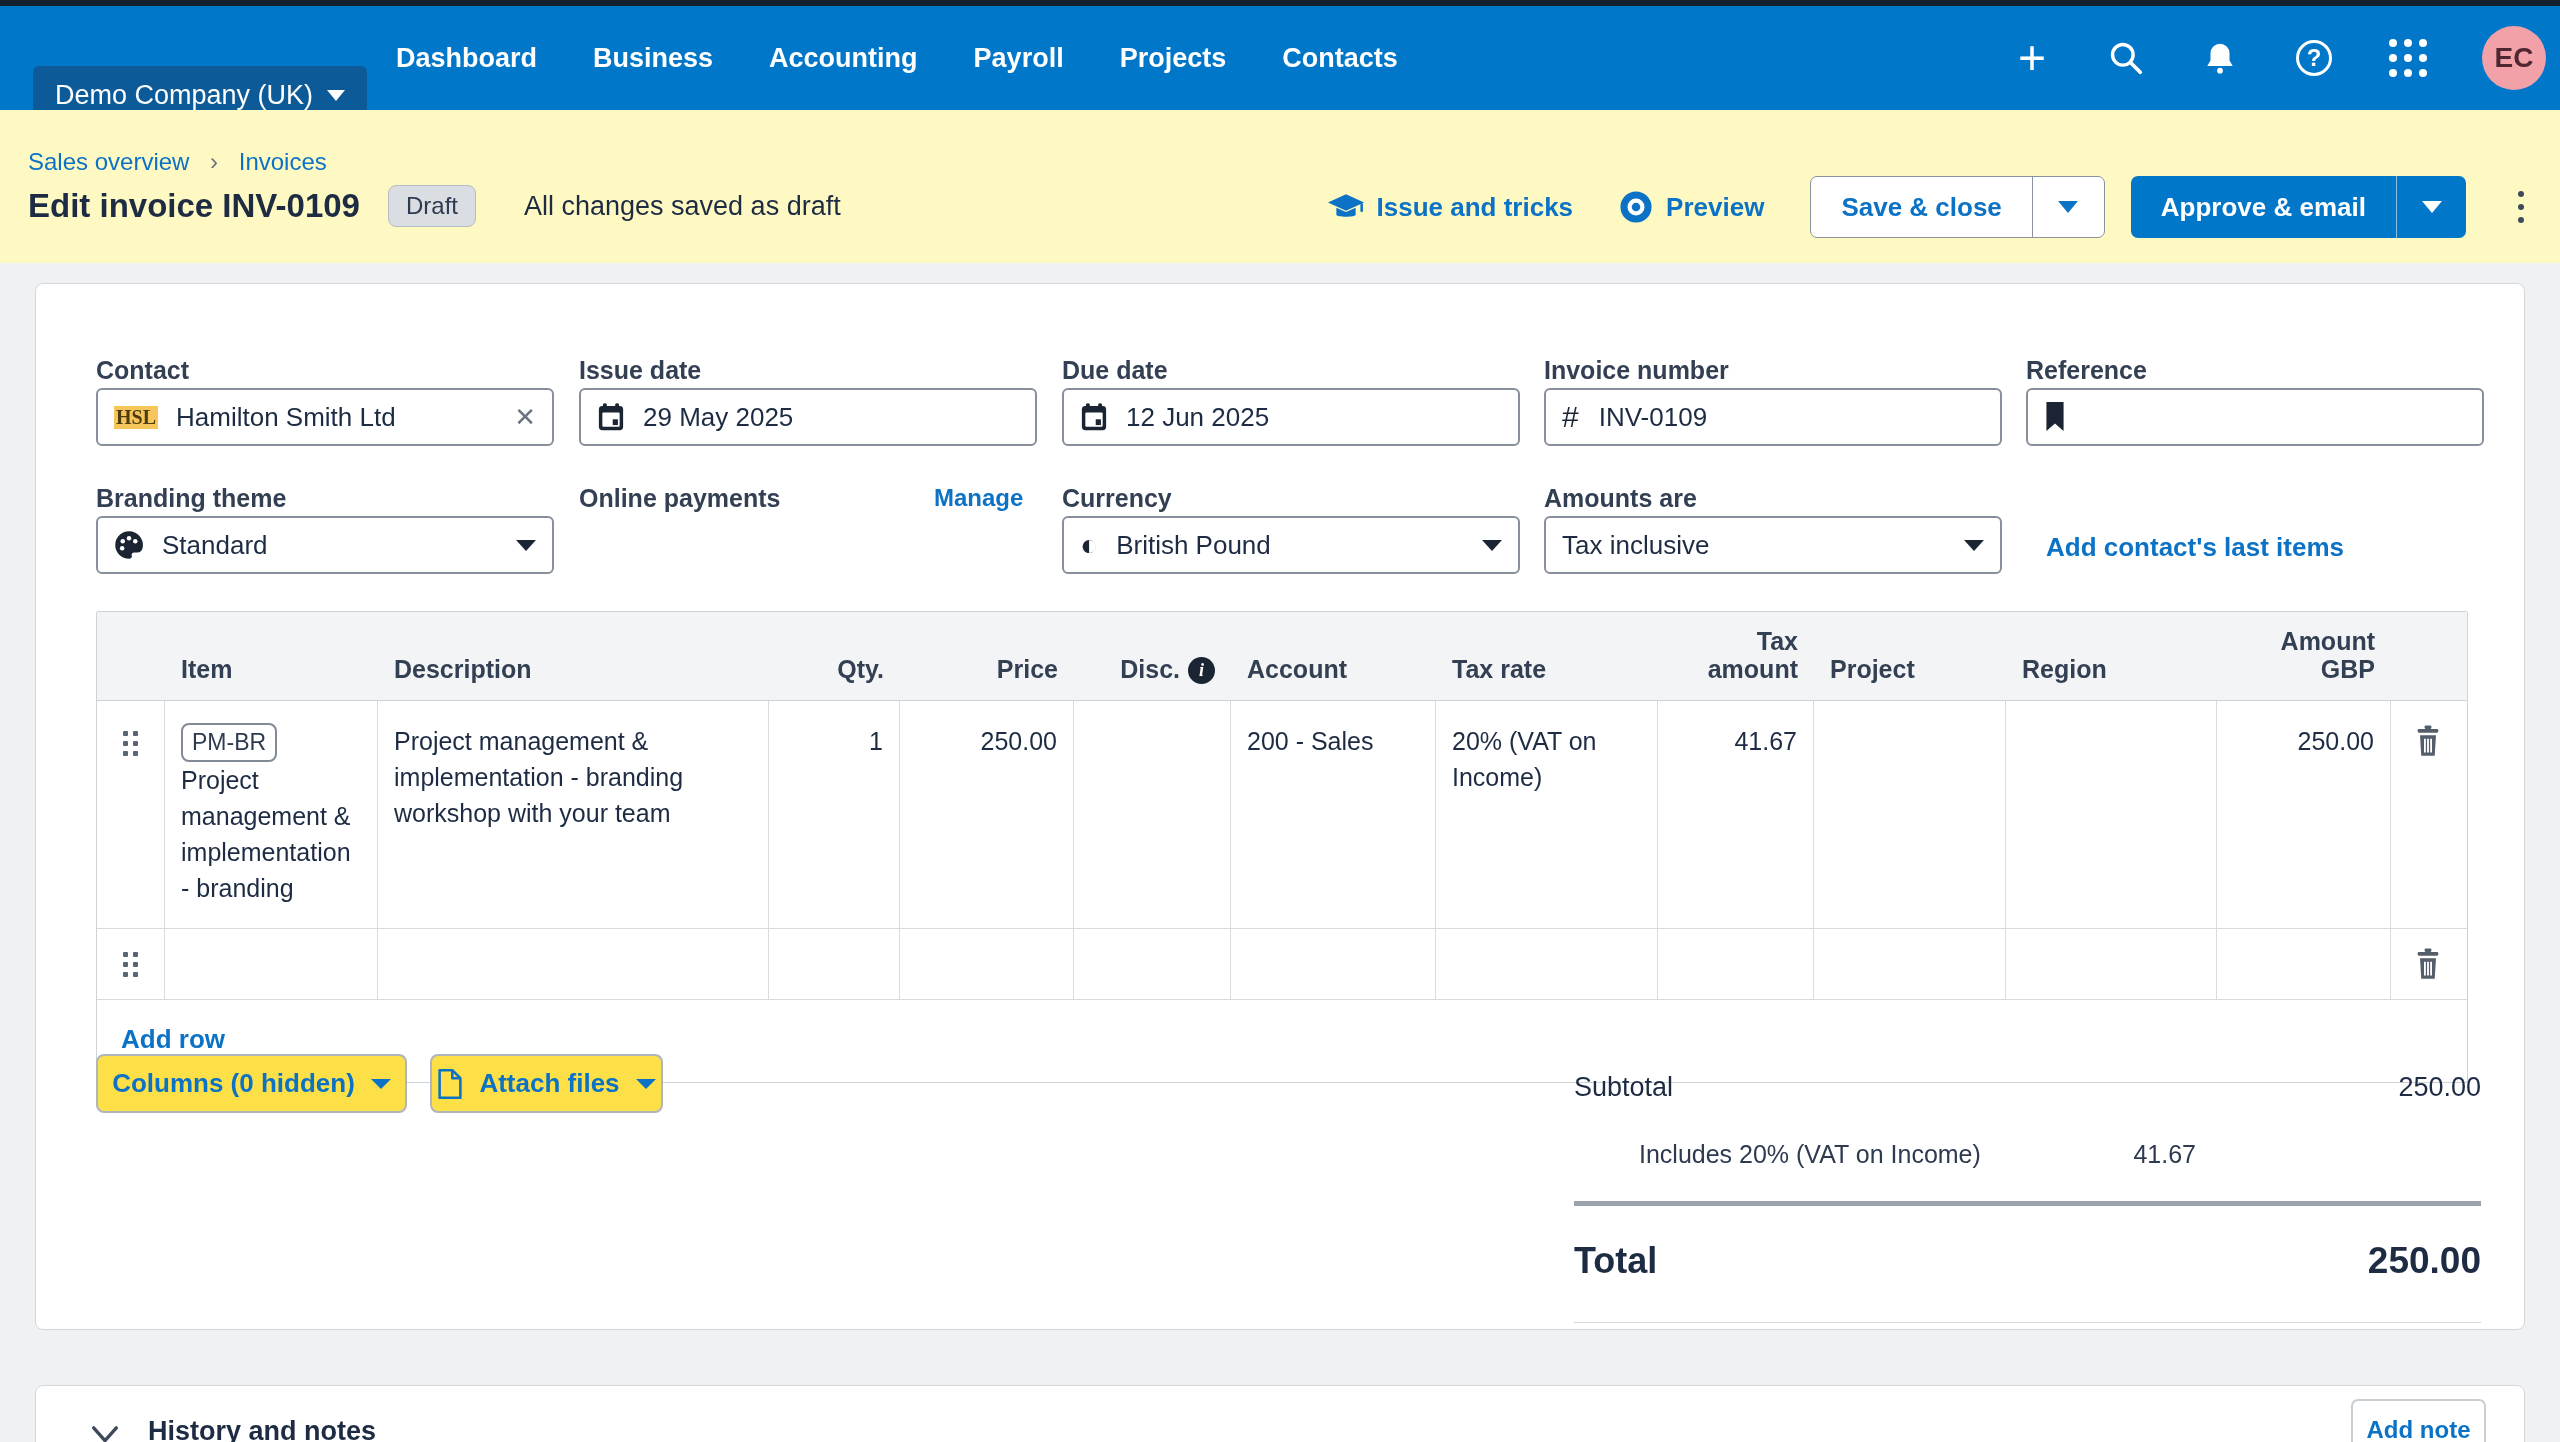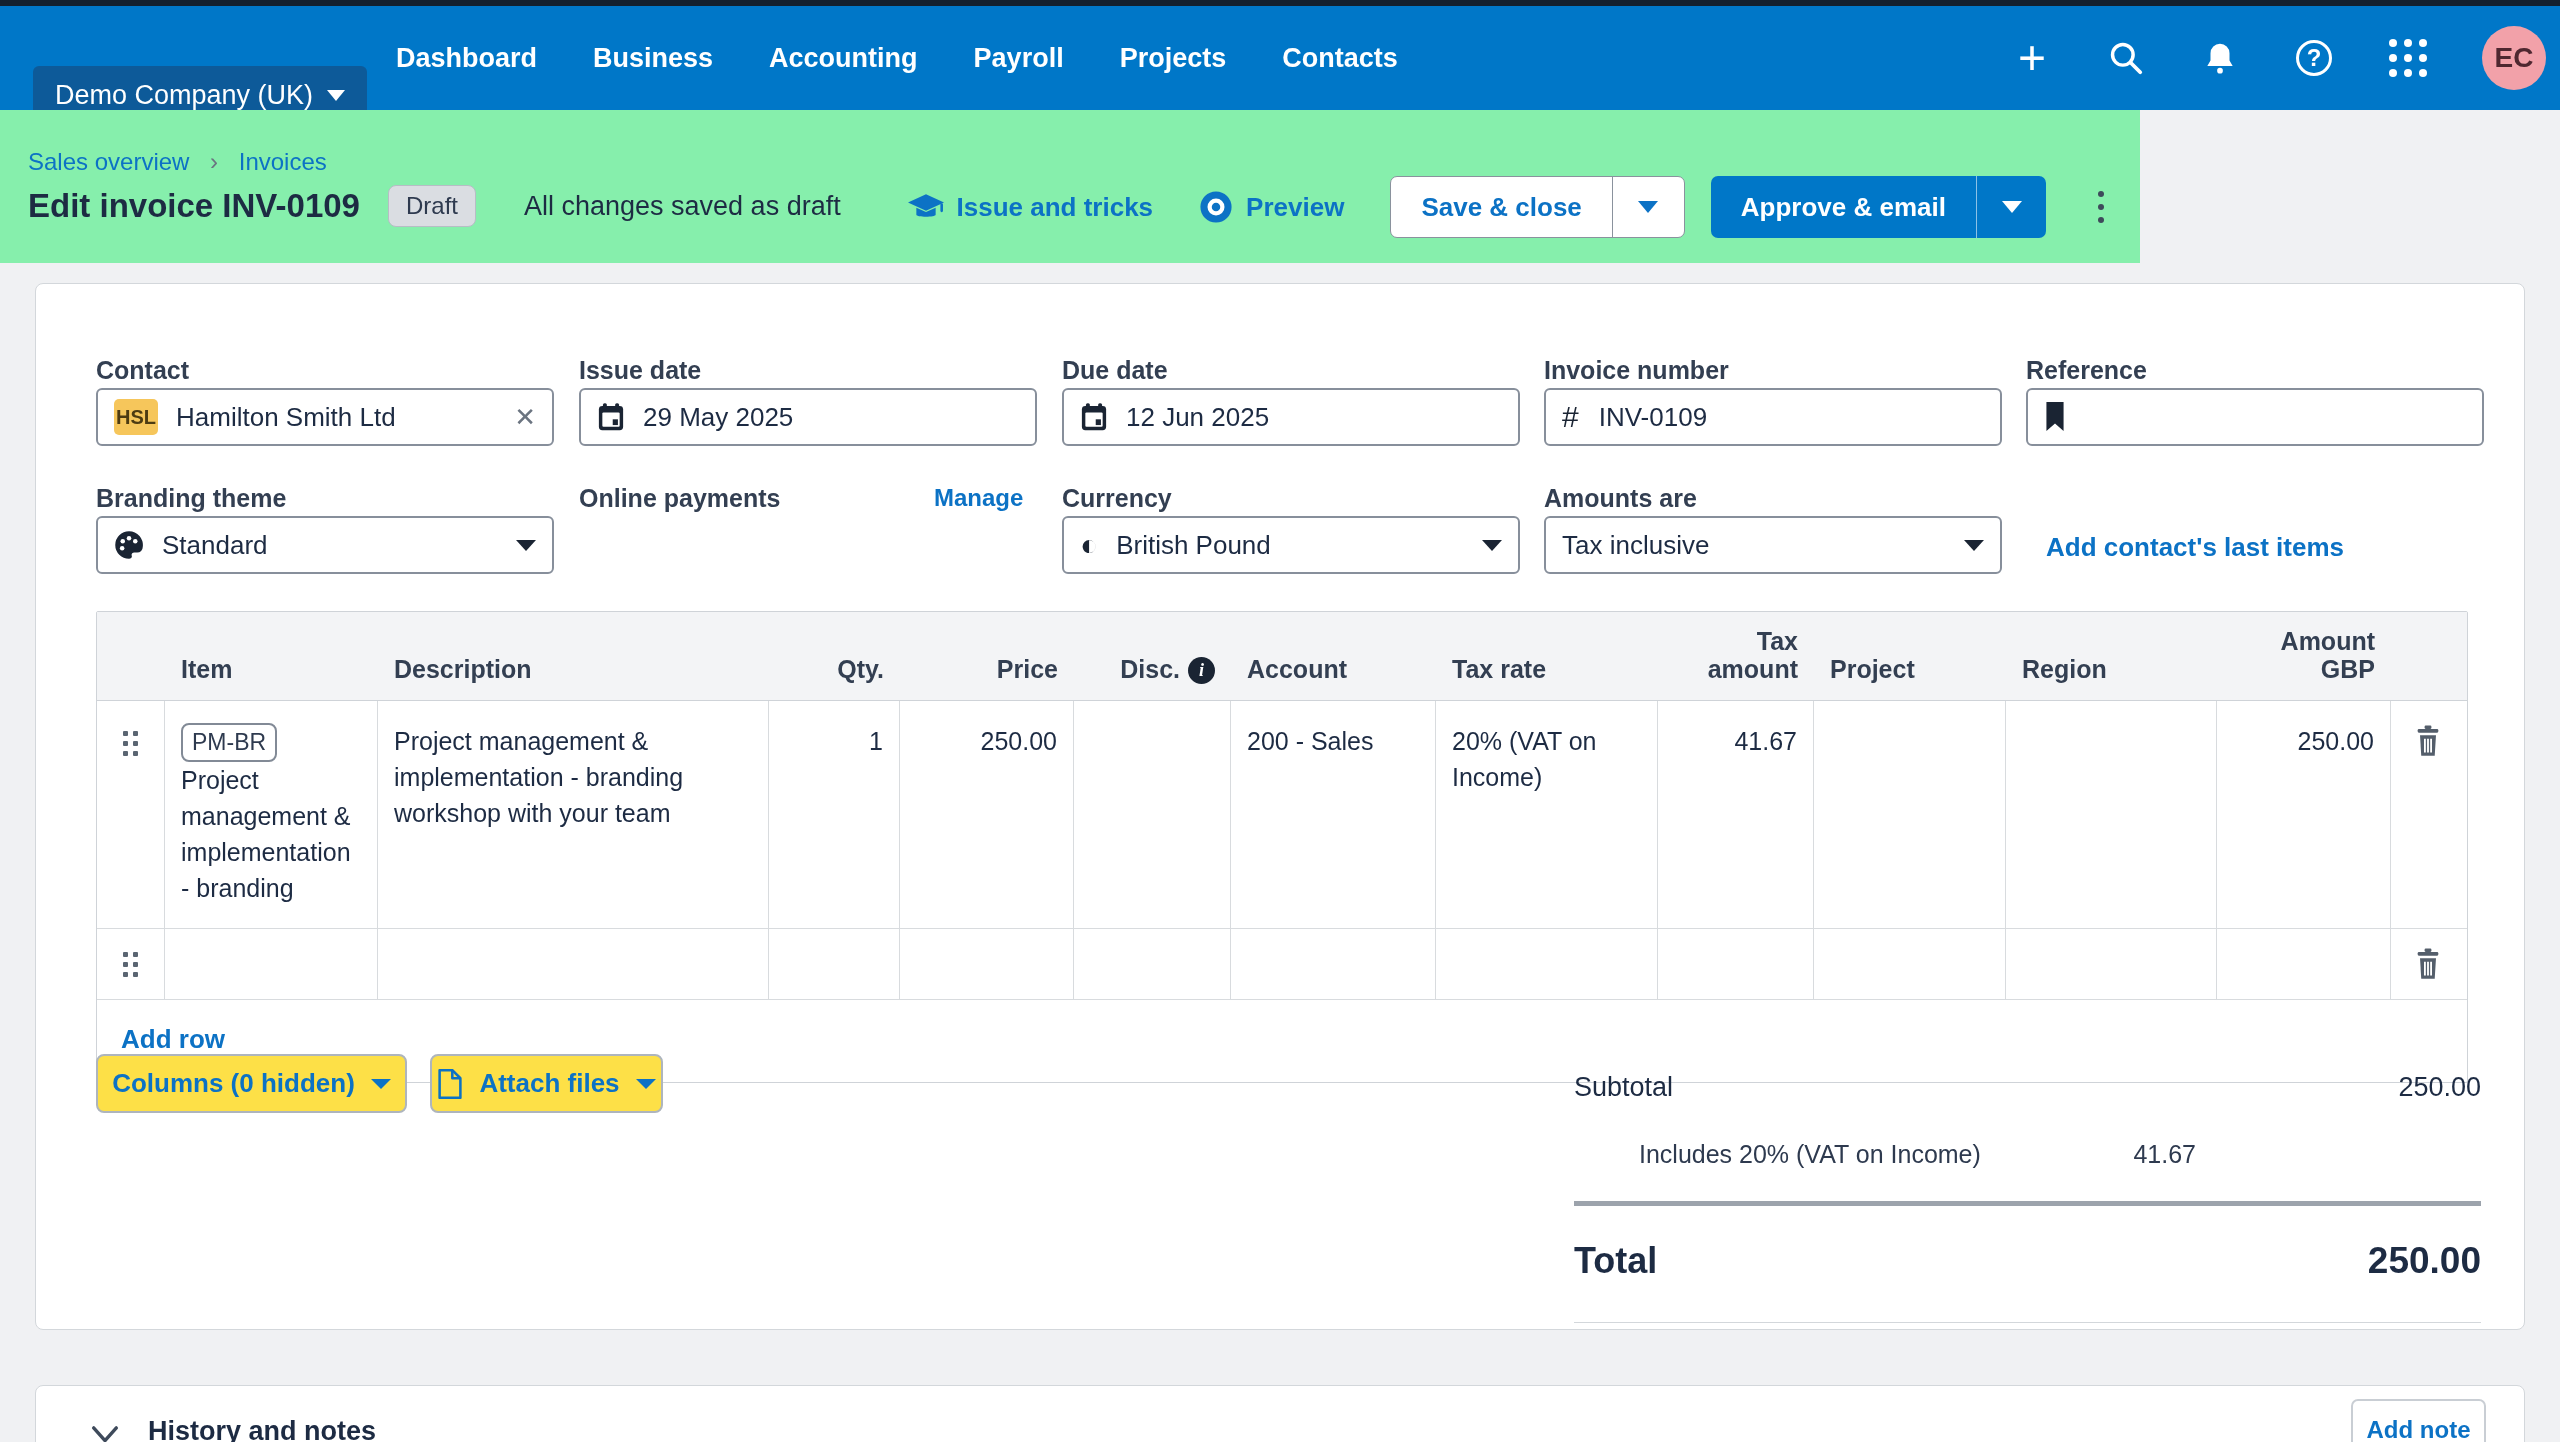--- a/index.html
+++ b/index.html
@@ -21,21 +21,21 @@
   .tic { width:40px; height:40px; display:flex; align-items:center; justify-content:center; cursor:pointer; }
   .help-circle { width:36px; height:36px; border-radius:50%; border:3px solid #fff; color:#fff;
                  font-size:24px; font-weight:700; display:flex; align-items:center; justify-content:center; }
   .grid9 { display:grid; grid-template-columns:repeat(3,8px); grid-template-rows:repeat(3,8px); gap:7px; }
   .grid9 span { width:8px; height:8px; border-radius:50%; background:#fff; }
   .avatar { width:64px; height:64px; border-radius:50%; background:#f2a1a9; color:#4f2730;
             font-size:28px; font-weight:700; display:flex; align-items:center; justify-content:center; cursor:pointer; }
   .plus-glyph { color:#fff; font-size:48px; font-weight:300; line-height:40px; }
 
   
-  .pagehead { position:absolute; left:0; top:110px; width:2140px; height:153px; background:#86efac; }
+  .pagehead { position:absolute; left:0; top:110px; width:2560px; height:153px; background:#fef9c3; }
   .breadcrumb { position:absolute; left:28px; top:38px; font-size:24px; }
   .breadcrumb a { color:#0c72c5; text-decoration:none; cursor:pointer; }
   .crumb-sep { color:#6b7480; margin:0 14px; font-size:24px; }
   .titlerow { position:absolute; left:28px; top:75px; display:flex; align-items:center; }
   .pagetitle { font-size:33px; font-weight:700; color:#1d2b43; }
   .draft-badge { margin-left:28px; background:#dadde2; border:1px solid #b7bdc5; border-radius:8px;
                  padding:6px 17px; font-size:24px; color:#2e3a4f; }
   .autosave { margin-left:48px; font-size:27px; color:#1d2b43; }
 
   .headactions { position:absolute; right:30px; top:66px; display:flex; align-items:center; }
@@ -56,23 +56,23 @@
   .kebab { display:flex; flex-direction:column; gap:7px; margin-left:46px; padding:6px; cursor:pointer; }
   .kebab span { width:6px; height:6px; border-radius:50%; background:#3e4a5b; }
   .ha-gap { width:46px; } .ha-gap-sm { width:26px; }
 
   
   .card { position:absolute; left:35px; top:283px; width:2490px; height:1047px;
           background:#fff; border:1px solid #d3d7db; border-radius:8px; }
   .flabel { position:absolute; font-size:25px; font-weight:700; color:#333f52; }
   .finput { position:absolute; height:58px; border:2px solid #878f9b; border-radius:6px; background:#fff;
             display:flex; align-items:center; font-size:26px; color:#1d2b43; padding:0 16px; }
-  .contact-badge { width:44px; height:36px; background:#f6c65b; border-radius:5px; color:#4d3b12;
+  .contact-badge { width:44px; height:23px; background:#f6c65b; border-radius:0; color:#4d3b12;
                    font-size:20px; font-weight:700; display:flex; align-items:center; justify-content:center;
-                   margin-right:18px; flex:0 0 auto; }
+                   margin-right:18px; flex:0 0 auto;font-family:Liberation Serif, serif; }
   .clear-x { margin-left:auto; color:#6b7480; font-size:26px; cursor:pointer; }
   .ficon { margin-right:18px; display:flex; align-items:center; }
   .hash-glyph { font-size:30px; color:#1a2433; margin-right:20px; }
   .sel-caret { margin-left:auto; }
   .coin-glyph { font-size:30px; color:#1a2433; margin-right:18px; line-height:1; }
   .manage-link { position:absolute; font-size:24px; font-weight:700; color:#0c72c5; cursor:pointer; }
   .oppane { position:absolute; height:58px; background:#eef0f2; border-radius:6px;
             display:flex; align-items:center; padding:0 12px; }
   .paypal-pill { background:#dfe2e5; border-radius:17px; padding:7px 16px; font-size:24px; color:#1d2b43; }
   .lastitems { position:absolute; font-size:26px; font-weight:700; color:#0c72c5; cursor:pointer; }

